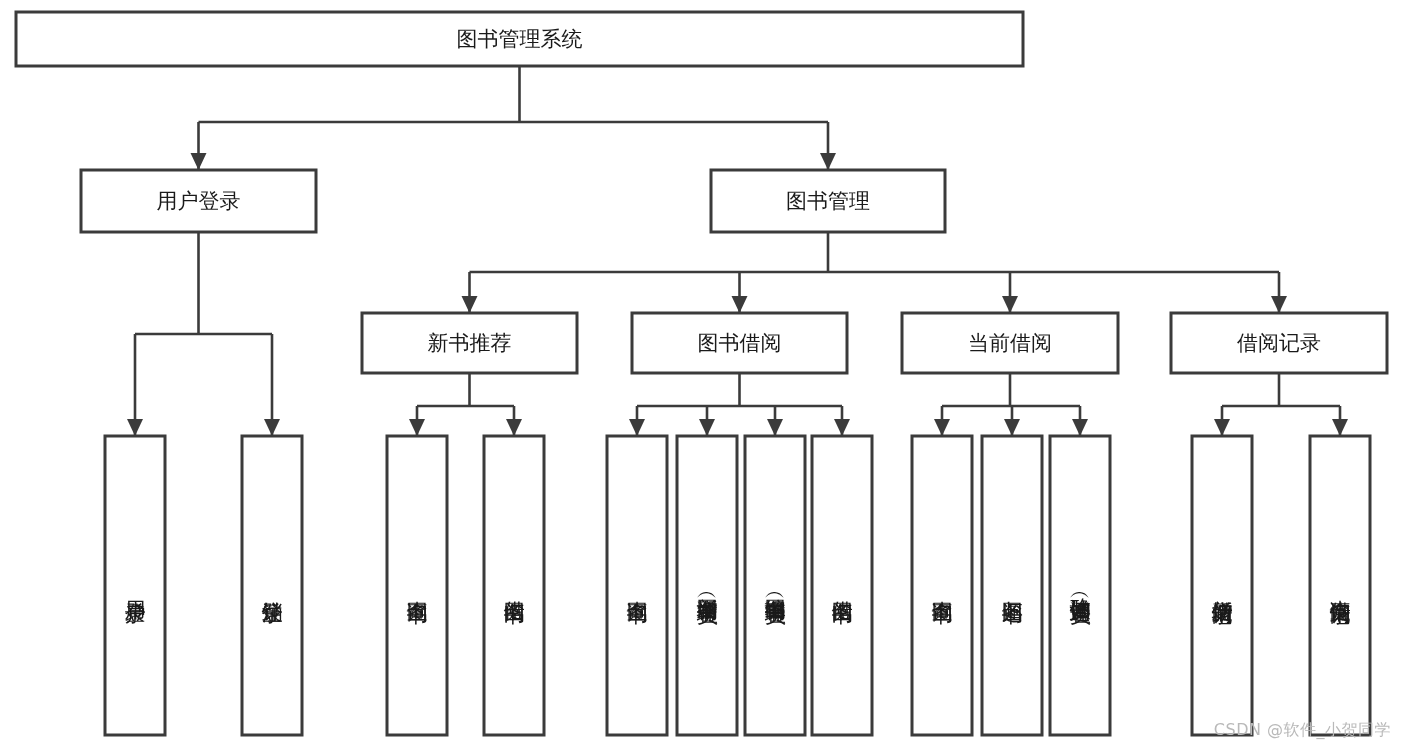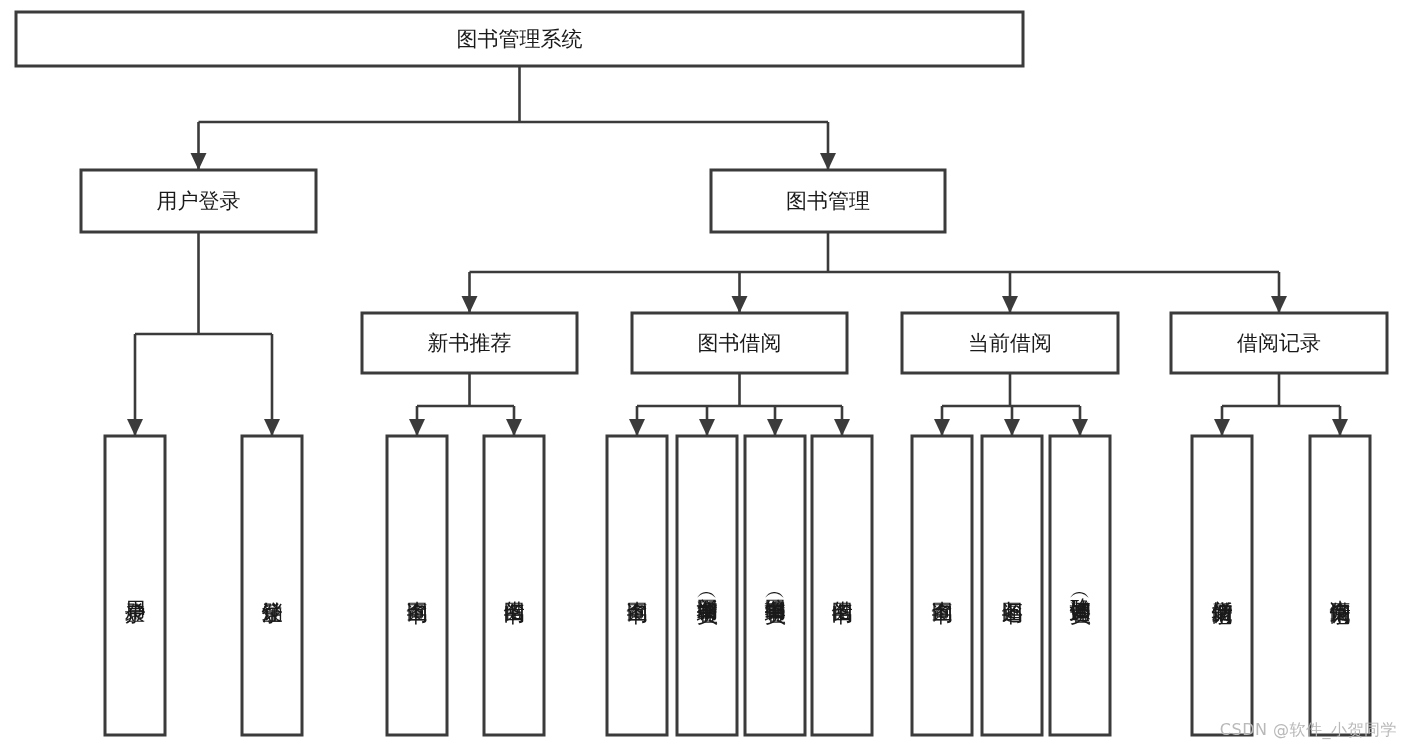--- a/index.html
+++ b/index.html
@@ -11,21 +11,21 @@
   .connector{stroke:#3b3b3b;stroke-width:2.6;fill:none;stroke-linecap:butt;}
   .arrow-head{fill:#3b3b3b;stroke:none;}
   .node-label{fill:#1a1a1a;font-size:21px;font-family:"DejaVu Sans","Liberation Sans",sans-serif;
               text-anchor:middle;dominant-baseline:middle;}
   .leaf-label-wrap{position:absolute;display:flex;align-items:center;justify-content:center;
                    pointer-events:none;}
   .leaf-label{writing-mode:vertical-rl;text-orientation:upright;
               font-family:"DejaVu Sans","Liberation Sans",sans-serif;
               font-size:21px;color:#1a1a1a;line-height:1.16;letter-spacing:1px;
               white-space:nowrap;}
-  .watermark{position:absolute;right:8px;bottom:6px;color:#b9b9b9;font-size:16px;
+  .watermark{position:absolute;right:14px;bottom:6px;color:#b9b9b9;font-size:16px;
              font-family:"DejaVu Sans","Liberation Sans",sans-serif;letter-spacing:.5px;}
 </style>
 </head>
 <body>
 
 <div id="stage">
   <svg id="diagram" viewBox="0 0 1405 747">
     <g id="connectors">
         <line x1="519.5" y1="66" x2="519.5" y2="122" class="connector"></line>
         <line x1="198.5" y1="122" x2="828" y2="122" class="connector"></line>

